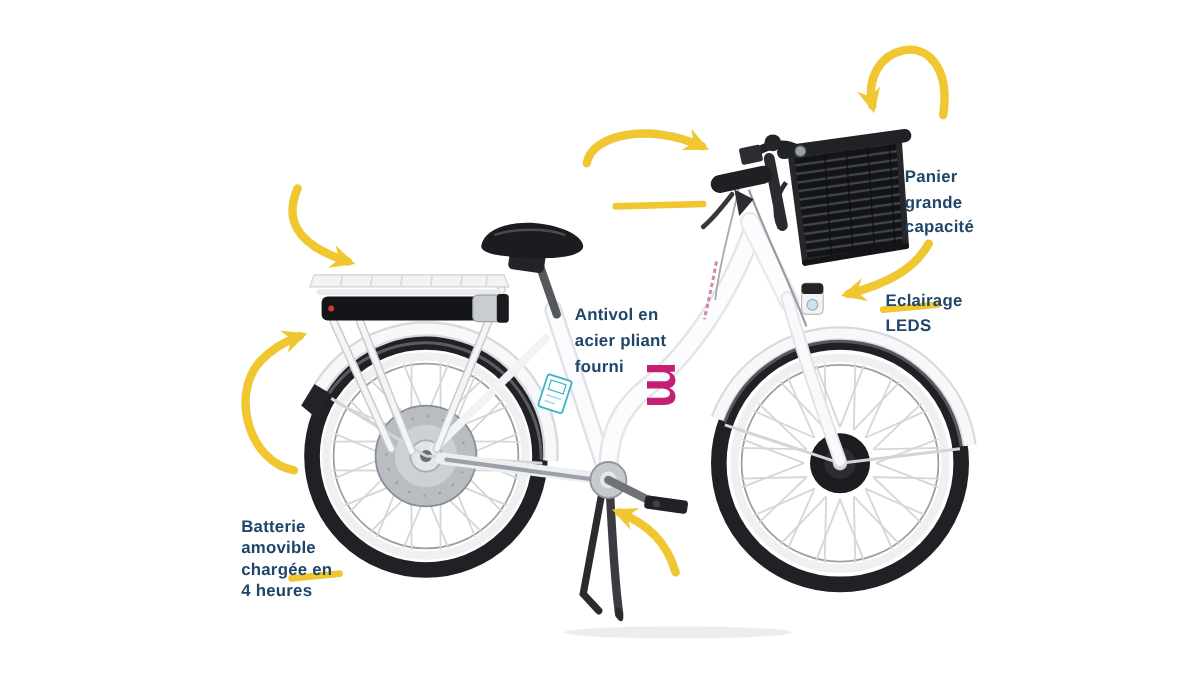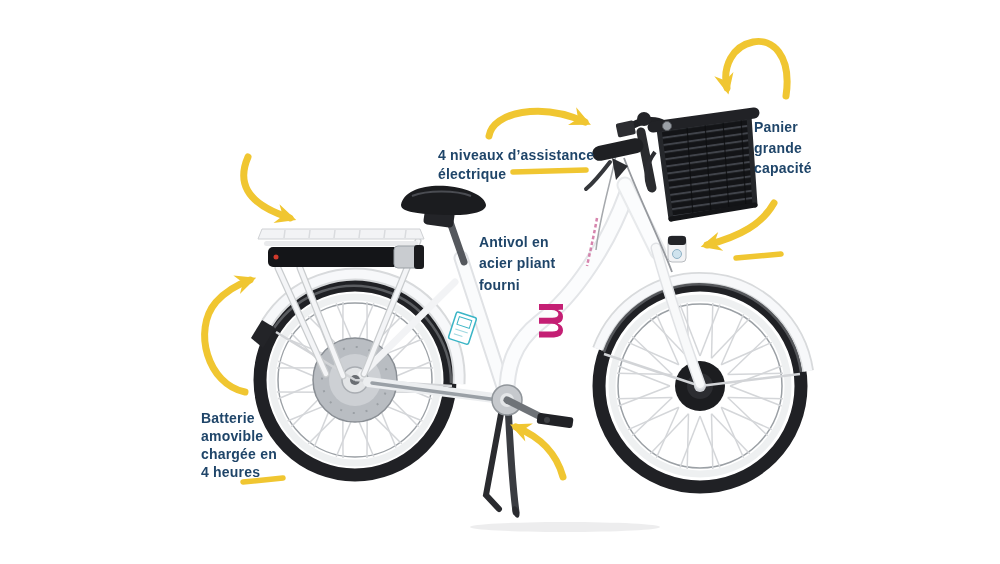--- a/index.html
+++ b/index.html
@@ -3,21 +3,21 @@
 <meta charset="utf-8">
 <style>
   html,body{margin:0;padding:0;background:#fff;}
   .stage{
     position:relative;width:1000px;height:564px;background:#ffffff;
     overflow:hidden;font-family:"Liberation Sans",sans-serif;
   }
   .stage svg{position:absolute;left:0;top:0;}
   .callout{
     position:absolute;color:#1f4569;font-weight:700;font-size:14px;
-    line-height:1.38;white-space:pre-line;letter-spacing:.2px;
+    line-height:1.38;white-space:pre-line;letter-spacing:.2px;margin-top:20px;
   }
 </style>
 </head>
 <body>
 
 <div class="stage">
 
 <svg width="1000" height="564" viewBox="0 0 1000 564">
   <defs>
     <marker id="ah" viewBox="0 0 22 22" markerUnits="userSpaceOnUse" markerWidth="24" markerHeight="24" refX="15" refY="11" orient="auto">
@@ -255,25 +255,25 @@
     <path d="M 245,392 C 208,385 192,330 216,302 C 226,291 236,285 250,280" marker-end="url(#ah)"></path>
     <path d="M 563,477 C 556,452 540,437 516,427" marker-end="url(#ah)"></path>
     <g stroke-width="5.5">
       <path d="M 513,172 L 586,170"></path>
       <path d="M 736,258 L 781,254"></path>
       <path d="M 243,482 L 283,478"></path>
     </g>
   </g>
 </svg>
 
-<div class="callout" style="left:438px;top:146px">4 niveaux d’assistance
-électrique</div>
 <div class="callout" style="left:754px;top:117px;line-height:1.48">Panier
 grande
 capacité</div>
+<div class="callout" style="left:738px;top:220px;line-height:1.48">Eclairage
+LEDS</div>
 <div class="callout" style="left:479px;top:232px;line-height:1.52">Antivol en
 acier pliant
 fourni</div>
 <div class="callout" style="left:201px;top:410px;line-height:1.28">Batterie
 amovible
 chargée en
 4 heures</div>
 
 </div>
 

